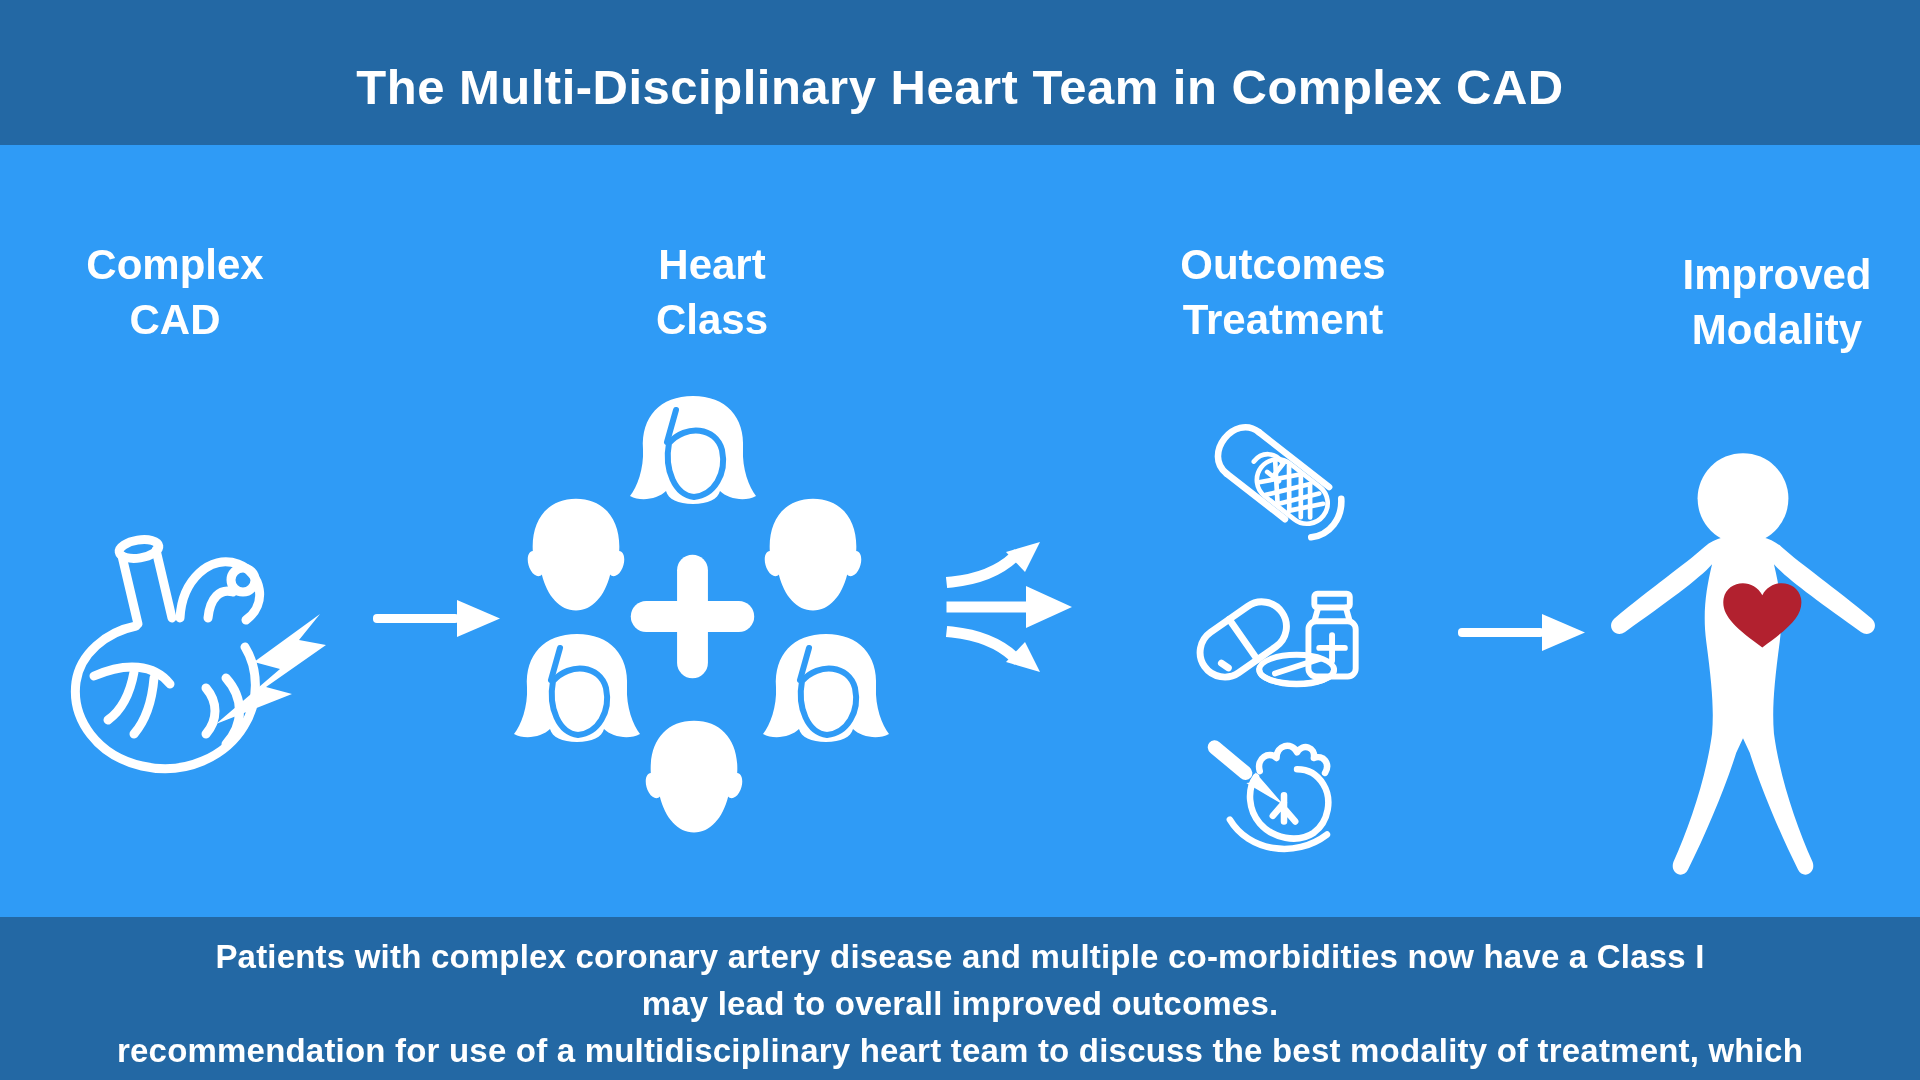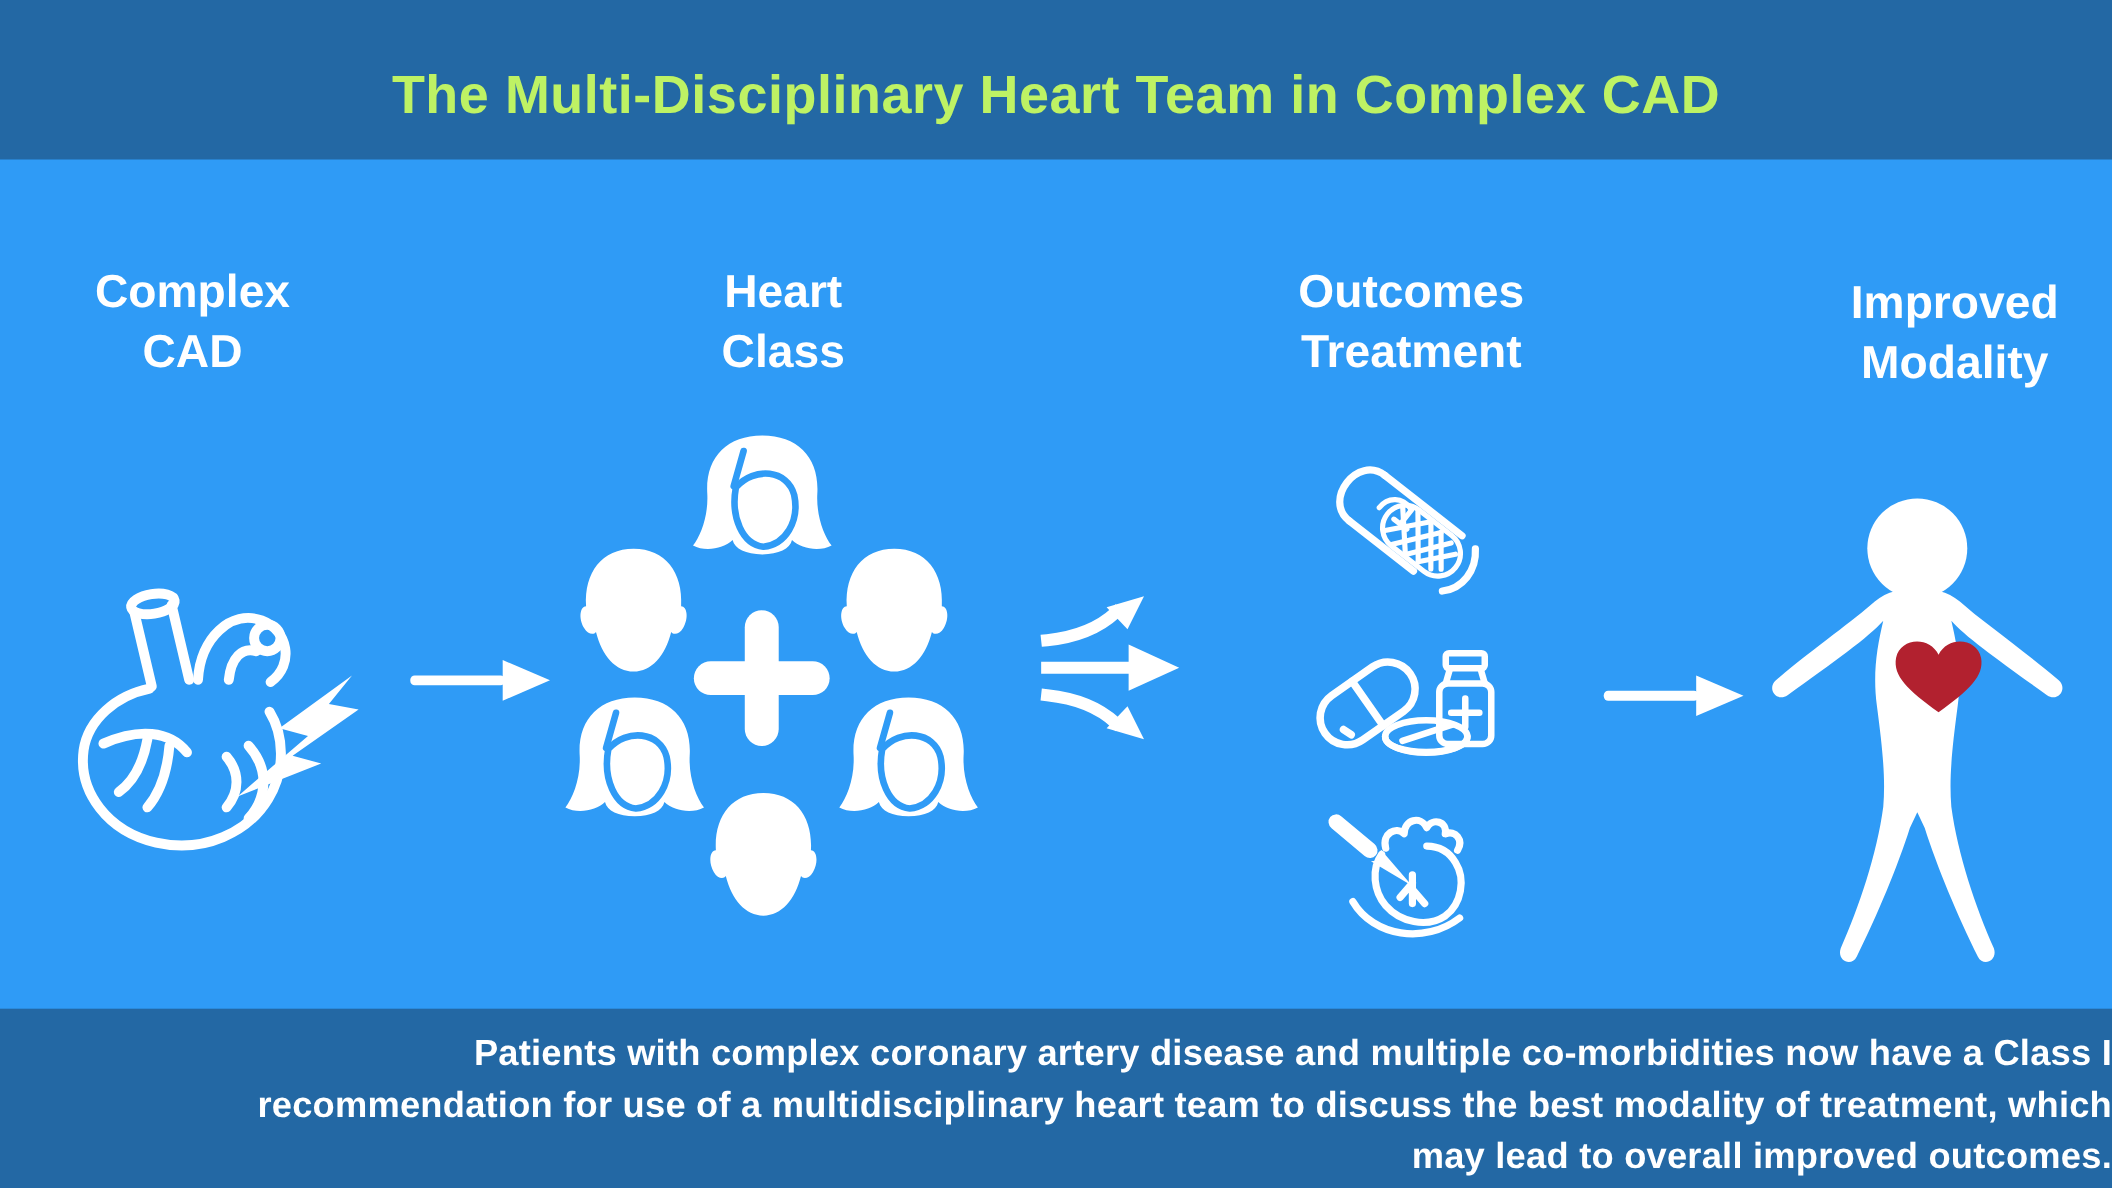--- a/index.html
+++ b/index.html
@@ -8,29 +8,29 @@
     --heart-red:#b2212f;
     --white:#ffffff;
   }
   *{margin:0;padding:0;box-sizing:border-box;}
   html,body{width:1920px;height:1080px;overflow:hidden;}
   body{font-family:"Liberation Sans","DejaVu Sans",sans-serif;background:var(--bg-blue);position:relative;}
   .stage{position:absolute;left:0;top:0;width:1920px;height:1080px;}
   .band{position:absolute;left:0;width:1920px;background:var(--band-blue);}
   .band.header{top:0;height:145px;display:flex;align-items:center;justify-content:center;padding-top:28px;}
   .band.footer{top:917px;height:163px;padding-top:16px;}
-  h1.title{color:#bef264;font-size:49px;font-weight:bold;letter-spacing:.5px;}
+  h1.title{color:#ffffff;font-size:49px;font-weight:bold;letter-spacing:.5px;}
   .heading{position:absolute;width:360px;text-align:center;color:#fff;font-size:42px;font-weight:bold;line-height:1.3;top:238px;}
   .heading .ln{display:block;}
   .h-complex{left:-5px;}
   .h-team{left:532px;}
   .h-treatment{left:1103px;}
   .h-improved{left:1597px;top:248px;}
   .icon-abs{position:absolute;}
-  .footer-text{color:#fff;text-align:right;font-size:33px;font-weight:bold;line-height:47px;letter-spacing:.2px;}
+  .footer-text{color:#fff;text-align:center;font-size:33px;font-weight:bold;line-height:47px;letter-spacing:.2px;}
   svg{display:block;overflow:visible;}
   .stroke-ic{stroke:#fff;fill:none;stroke-linecap:round;stroke-linejoin:round;}
 </style>
 </head>
 <body>
 
 <div class="stage">
 
   <div class="band header">
     <h1 class="title">The Multi-Disciplinary Heart Team in Complex CAD</h1>
@@ -197,18 +197,18 @@
 
   <svg class="icon-abs" style="left:1598px;top:440px" width="290" height="440" viewBox="0 0 300 450">
     <circle cx="150" cy="58" r="47" fill="#fff"></circle>
     <path fill="#fff" d="M 28 196 C 18 203, 8 190, 17 182 C 55 150, 90 126, 110 108 C 122 98, 135 96, 150 96 C 165 96, 178 98, 190 108 C 210 126, 245 150, 283 182 C 292 190, 282 203, 272 196 C 230 166, 195 141, 182 126 C 188 151, 192 176, 188 206 C 182 251, 180 276, 182 301 C 188 346, 205 396, 222 434 C 226 446, 212 452, 207 442 C 188 404, 168 356, 157 321 L 150 306 L 143 321 C 132 356, 112 404, 93 442 C 88 452, 74 446, 78 434 C 95 396, 112 346, 118 301 C 120 276, 118 251, 112 206 C 108 176, 112 151, 118 126 C 105 141, 70 166, 28 196 Z"></path>
     <path fill="var(--heart-red)" d="M 170 158 C 161 140, 134 142, 130 161 C 127 178, 141 191, 170 212 C 199 191, 213 178, 210 161 C 206 142, 179 140, 170 158 Z"></path>
   </svg>
 
   <div class="band footer">
     <div class="footer-text">
       <div>Patients with complex coronary artery disease and multiple co-morbidities now have a Class I</div>
+      <div>may lead to overall improved outcomes.</div>
       <div>recommendation for use of a multidisciplinary heart team to discuss the best modality of treatment, which</div>
-      <div>may lead to overall improved outcomes.</div>
     </div>
   </div>
 
 </div>
 
 </body></html>

